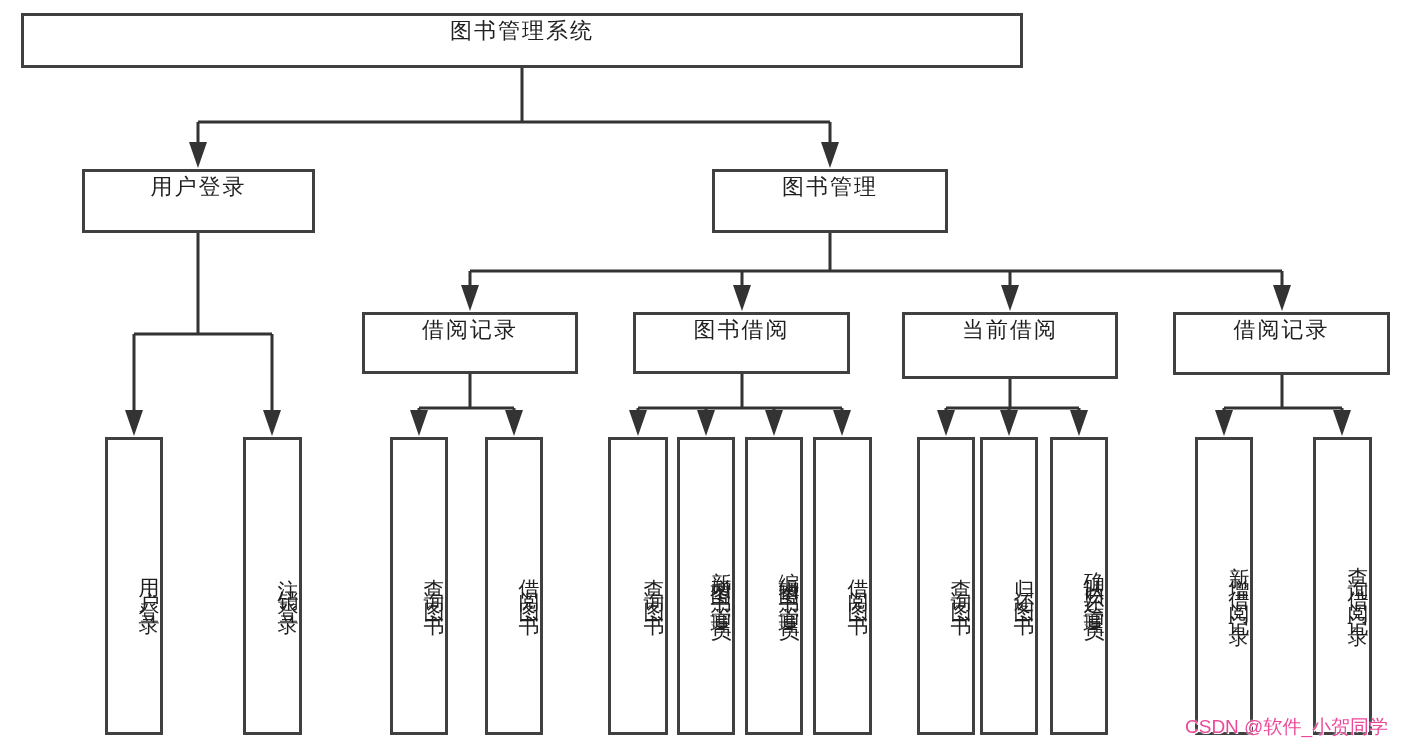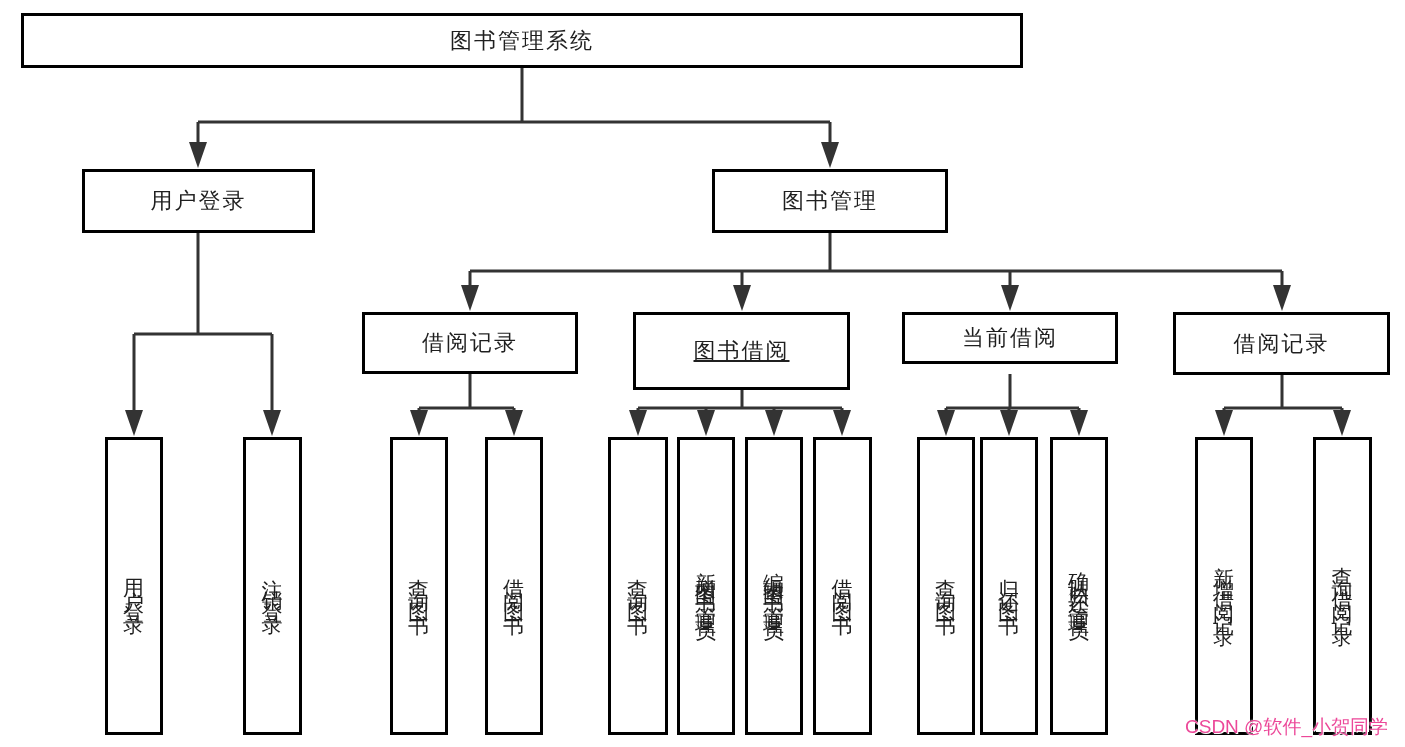--- a/index.html
+++ b/index.html
@@ -9,45 +9,44 @@
     background:#ffffff;
     font-family:"Liberation Sans","DejaVu Sans",sans-serif;
     color:#1f1f1f;
     overflow:hidden;
   }
   .connectors{position:absolute;left:0;top:0;z-index:0;}
   .node{
     position:absolute;
     box-sizing:border-box;
     background:#ffffff;
-    border:3px solid #000000;
+    border:3px solid #404040;
     display:flex;
-    align-items:center;
     justify-content:center;
     z-index:1;
   }
   .hbox{
     font-size:22px;
     letter-spacing:2px;
     white-space:nowrap;
   }
   .vbox{
     writing-mode:vertical-rl;
     font-size:21px;
     letter-spacing:12px;
     line-height:1;
   }
   .vbox.long{letter-spacing:7px;}
   
   .n-root{left:21px;top:13px;width:1002px;height:55px;}
   .n-user-login{left:82px;top:169px;width:233px;height:64px;}
   .n-book-mgmt{left:712px;top:169px;width:236px;height:64px;}
   .n-new-rec{left:362px;top:312px;width:216px;height:62px;}
-  .n-borrowing{left:633px;top:312px;width:217px;height:78px;text-decoration:underline;}
-  .n-current{left:902px;top:312px;width:216px;height:52px;}
+  .n-borrowing{left:633px;top:312px;width:217px;height:62px;}
+  .n-current{left:902px;top:312px;width:216px;height:67px;}
   .n-records{left:1173px;top:312px;width:217px;height:63px;}
   .leaf{top:437px;height:298px;}
   .l1{left:105px;width:58px;}
   .l2{left:243px;width:59px;}
   .l3{left:390px;width:58px;}
   .l4{left:485px;width:58px;}
   .l5{left:608px;width:60px;}
   .l6{left:677px;width:58px;}
   .l7{left:745px;width:58px;}
   .l8{left:813px;width:59px;}

